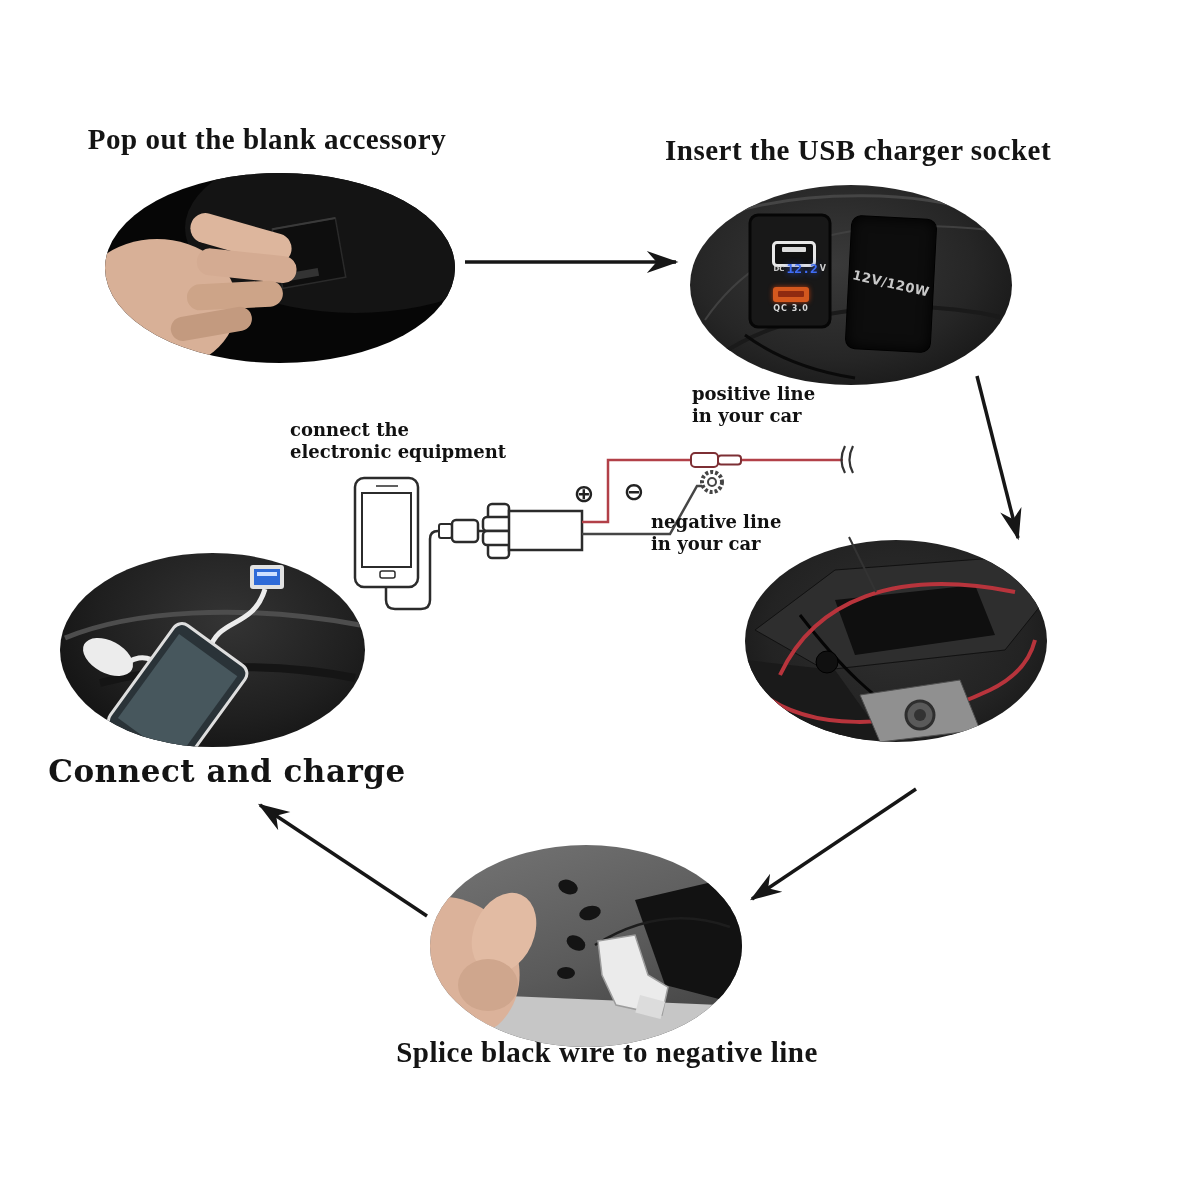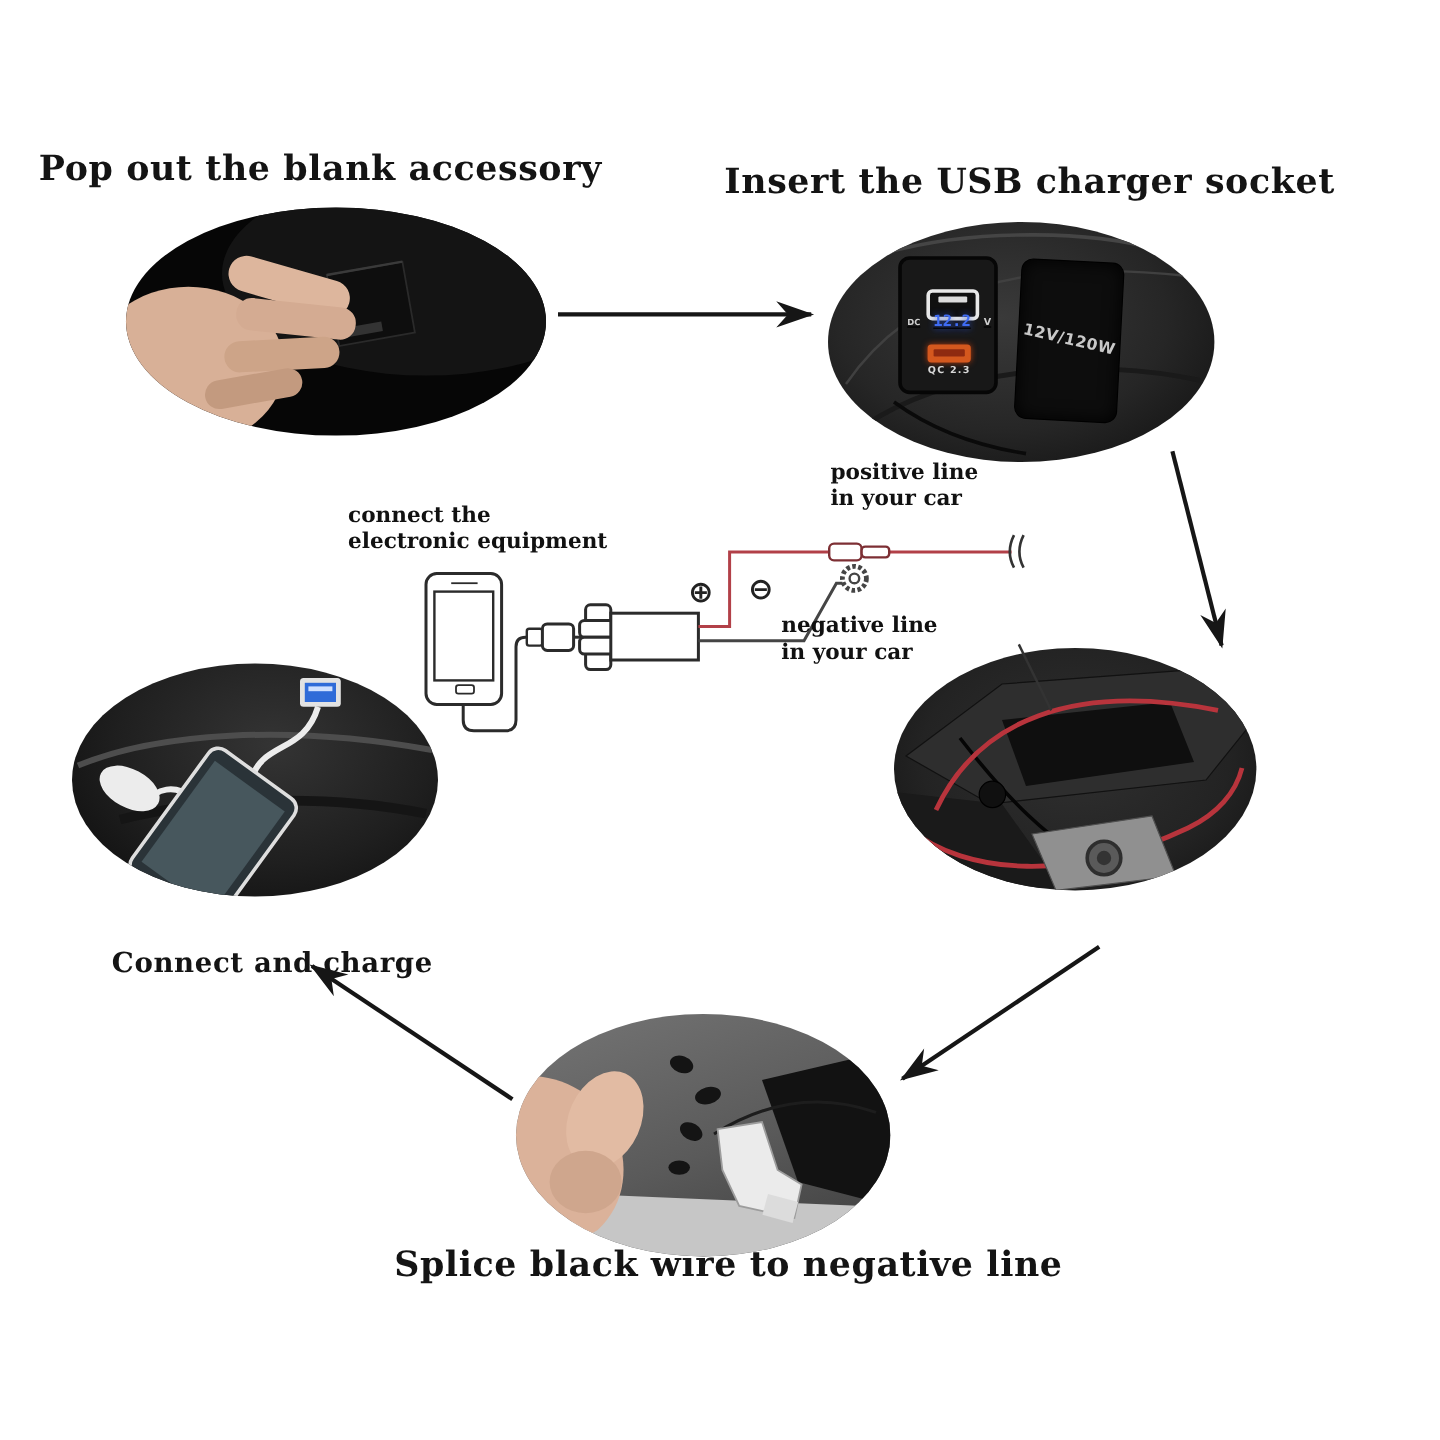--- a/index.html
+++ b/index.html
@@ -1,39 +1,39 @@
 <!DOCTYPE html>
 <html><head>
 <meta charset="utf-8">
 <style>
   html,body{margin:0;padding:0;background:#fff;}
   #canvas{position:relative;width:1200px;height:1200px;background:#ffffff;overflow:hidden;
           font-family:"DejaVu Serif", serif;}
   .caption{position:absolute;transform:translateX(-50%);white-space:nowrap;
            font-weight:bold;color:#141414;letter-spacing:.5px;}
-  .c-big{font-size:29px;}
+  .c-big{font-size:29px;font-family:Liberation Serif, serif;}
   .lbl{position:absolute;font-weight:bold;font-size:18px;line-height:22px;color:#111;white-space:nowrap;}
   .sym{position:absolute;transform:translate(-50%,-50%);font-family:"DejaVu Sans",sans-serif;
        font-size:25px;font-weight:bold;color:#222;}
   .oval{position:absolute;border-radius:50%;overflow:hidden;}
   .oval svg{position:absolute;left:0;top:0;}
   #photo1{left:105px;top:173px;width:350px;height:190px;background:#060606;}
   #photo2{left:690px;top:185px;width:322px;height:200px;
           background:radial-gradient(ellipse at 45% 40%, #3a3a3a 0%, #262626 55%, #0d0d0d 100%);}
   #photo3{left:60px;top:553px;width:305px;height:194px;
           background:radial-gradient(ellipse at 55% 35%, #343434 0%, #1f1f1f 55%, #0a0a0a 100%);}
   #photo4{left:745px;top:540px;width:302px;height:202px;
           background:radial-gradient(ellipse at 50% 45%, #303030 0%, #232323 60%, #101010 100%);}
   #photo5{left:430px;top:845px;width:312px;height:202px;
           background:linear-gradient(160deg,#757575 0%,#5a5a5a 55%,#3c3c3c 100%);}
   
   .p2{position:absolute;}
   .usb-a{left:82px;top:56px;width:38px;height:20px;border:3px solid #e8e8e8;border-radius:5px;background:#101010;}
   .usb-a .tab{width:24px;height:5px;background:#dcdcdc;margin:3px auto 0 auto;border-radius:1px;}
-  .volt-row{left:66px;top:76px;width:70px;display:flex;align-items:center;justify-content:space-between;gap:2px;text-decoration:underline;}
+  .volt-row{left:66px;top:76px;width:70px;display:flex;align-items:center;justify-content:flex-end;gap:2px;}
   .volt-dc{font-family:"DejaVu Sans",sans-serif;font-size:7px;color:#cfcfcf;font-weight:bold;}
   .volt-val{font-family:"DejaVu Sans Mono",monospace;font-size:13px;font-weight:bold;color:#3f6cf5;
             text-shadow:0 0 6px #2a50d0;}
   .volt-v{font-family:"DejaVu Sans",sans-serif;font-size:8px;color:#cfcfcf;font-weight:bold;}
   .qc-port{left:83px;top:102px;width:36px;height:15px;background:#d4581e;border-radius:3px;box-shadow:0 0 5px #b33c10;}
   .qc-port .slot{width:26px;height:6px;background:#8f2a10;margin:4px auto 0 auto;border-radius:1px;}
   .qc-lbl{left:76px;top:119px;width:50px;text-align:center;font-family:"DejaVu Sans",sans-serif;
           font-size:8px;font-weight:bold;color:#d8d8d8;letter-spacing:1px;}
   .blank-flap{left:158px;top:32px;width:84px;height:132px;background:#0d0d0d;border:1px solid #000;
               border-radius:10px;transform:rotate(3deg);box-shadow:inset 0 0 14px #000;}
@@ -42,21 +42,21 @@
   #wiring-svg{position:absolute;left:340px;top:395px;}
   #arrows{position:absolute;left:0;top:0;pointer-events:none;}
 </style>
 </head>
 <body>
 
 <div id="canvas">
 
   <div class="caption c-big" style="left:267px;top:123px;">Pop out the blank accessory</div>
   <div class="caption c-big" style="left:858px;top:134px;">Insert the USB charger socket</div>
-  <div class="caption" style="left:227px;top:789px;font-size:23px;">Connect and charge</div>
+  <div class="caption" style="left:227px;top:753px;font-size:31px;">Connect and charge</div>
   <div class="caption c-big" style="left:607px;top:1036px;text-align:center;">Splice black wire to negative line</div>
 
   <div class="oval" id="photo1">
     <svg width="350" height="190" viewBox="0 0 350 190">
       <ellipse cx="250" cy="55" rx="170" ry="85" fill="#141414"></ellipse>
       <g transform="rotate(-10 205 80)">
         <rect x="172" y="50" width="64" height="60" fill="#0e0e0e" stroke="#2a2a2a" stroke-width="1.5"></rect>
         <path d="M172,50 L236,50" stroke="#3a3a3a" stroke-width="2"></path>
         <rect x="168" y="96" width="42" height="8" fill="#333"></rect>
       </g>
@@ -82,21 +82,21 @@
         <div class="tab"></div>
       </div>
     <div class="p2 volt-row">
       <span class="volt-dc">DC</span>
       <span class="volt-val">12.2</span>
       <span class="volt-v">V</span>
     </div>
     <div class="p2 qc-port">
         <div class="slot"></div>
       </div>
-    <div class="p2 qc-lbl">QC 2.3</div>
+    <div class="p2 qc-lbl">QC 3.0</div>
     <div class="p2 blank-flap">
       <div class="blank-lbl">12V/120W</div>
     </div>
   </div>
 
   <div class="oval" id="photo3">
     <svg width="305" height="194" viewBox="0 0 305 194">
       <path d="M5,85 C70,58 180,50 300,72" stroke="#4d4d4d" stroke-width="5" fill="none"></path>
       <path d="M40,130 C110,112 210,108 295,125" stroke="#151515" stroke-width="8" fill="none"></path>
       <rect x="190" y="12" width="34" height="24" rx="3" fill="#e2e2e2"></rect>

